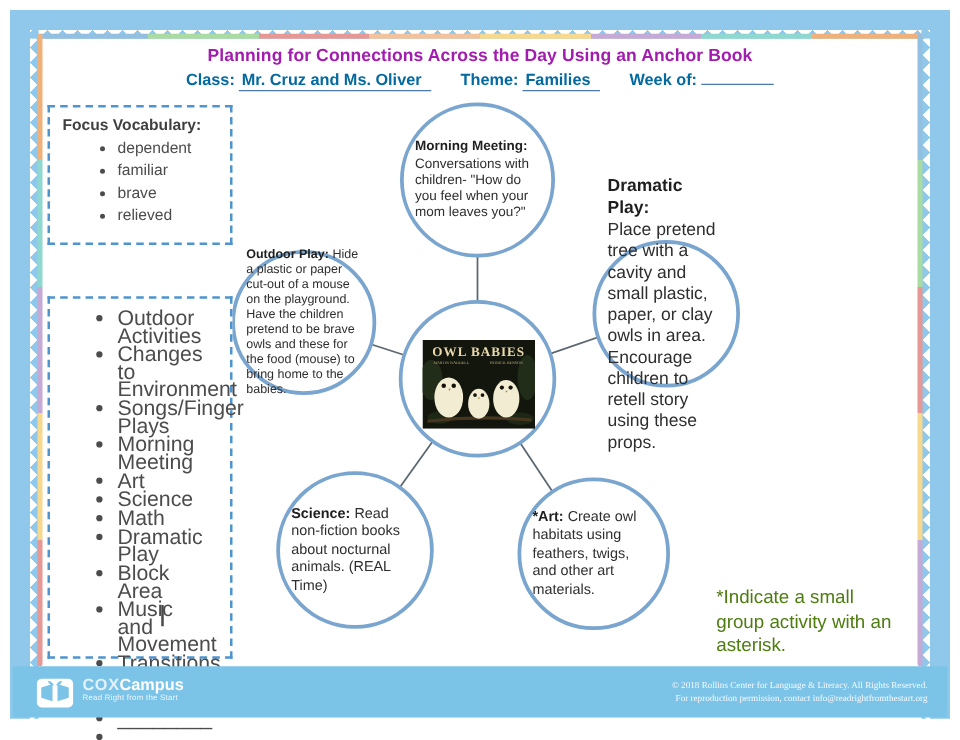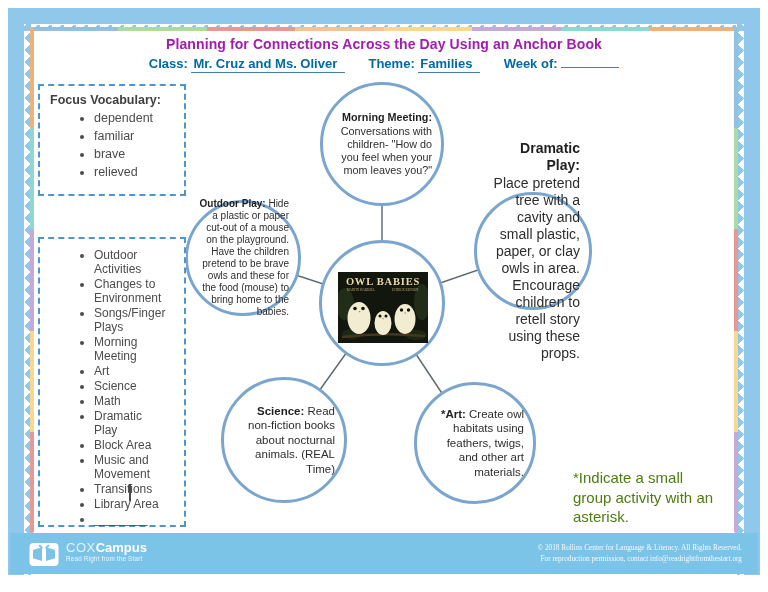--- a/index.html
+++ b/index.html
@@ -39,45 +39,45 @@
   .blank-line{display:inline-block;width:58px;border-bottom:1.5px solid #4a7ab0;height:12px;vertical-align:baseline;}
   
   .dashed-box{position:absolute;border:2px dashed #4e94ce;background:#fff;z-index:4;
     color:#4a4a4a;padding:7px 8px;box-sizing:border-box;}
   .box-focus{left:38px;top:84px;width:148px;height:112px;}
   .box-wordbank{left:38px;top:237px;width:148px;height:290px;}
   .dashed-box h3{margin:0 0 2px 2px;font-size:12.5px;color:#3f3f3f;line-height:1.15;}
   .box-wordbank h3{font-size:12px;}
   .dashed-box ul{margin:2px 0 0 0;padding-left:46px;list-style:disc;}
   .box-focus li{font-size:12.5px;line-height:18px;color:#4c4c4c;}
-  .box-wordbank li{font-size:12px;line-height:14px;color:#4c4c4c;max-width:72px;margin-bottom:1px;}
+  .box-wordbank li{font-size:17px;line-height:14px;color:#4c4c4c;max-width:72px;margin-bottom:1px;}
   .text-cursor{position:absolute;left:129px;top:484px;width:1.5px;height:17px;background:#4a4a4a;z-index:5;}
   
   #connectors{position:absolute;left:0;top:0;z-index:1;}
   .bubble{position:absolute;border:3px solid #7aa5cf;border-radius:50%;background:#fff;z-index:2;
-    display:flex;align-items:center;justify-content:center;text-align:right;box-sizing:border-box;
+    display:flex;align-items:center;justify-content:center;text-align:left;box-sizing:border-box;
     color:#2e2e2e;}
   .bubble .txt{padding:0 9px;}
   .bubble b{color:#1f1f1f;}
   .lead-block b{display:block;margin-bottom:1px;}
   .b-morning{left:320px;top:82px;width:124px;height:124px;font-size:10.8px;line-height:1.22;}
   .b-outdoor{left:185px;top:200px;width:116px;height:116px;font-size:10px;line-height:1.2;}
   .b-dramatic{left:474px;top:192px;width:118px;height:118px;font-size:14px;line-height:1.22;}
   .b-center{left:319px;top:240px;width:126px;height:126px;}
   .b-science{left:221px;top:377px;width:126px;height:126px;font-size:11.5px;line-height:1.25;}
   .b-art{left:414px;top:382px;width:122px;height:122px;font-size:11.5px;line-height:1.25;}
   .book{position:absolute;left:338px;top:272px;width:90px;height:71px;z-index:3;}
   
   .asterisk-note{position:absolute;left:573px;top:468px;width:152px;font-size:15px;
     color:#4d7c0f;line-height:1.3;}
   
   .footer{position:absolute;left:10px;top:533px;width:748px;height:41px;background:#7cc3e8;z-index:6;}
   .footer-logo{position:absolute;left:19px;top:8px;}
   .brand{position:absolute;left:56px;top:8px;color:#fff;font-size:13px;line-height:1.1;}
-  .brand .cox{font-weight:normal;color:rgba(255,255,255,.78);letter-spacing:.5px;margin-top:12px;}
+  .brand .cox{font-weight:bold;color:rgba(255,255,255,.78);letter-spacing:.5px;margin-top:12px;}
   .brand .campus{font-weight:bold;color:#fff;}
   .brand .tagline{display:block;font-size:6.3px;color:rgba(255,255,255,.85);margin-top:1px;letter-spacing:.2px;}
   .footer-copy{position:absolute;right:16px;top:9px;text-align:right;color:rgba(255,255,255,.92);
     font-size:7.3px;line-height:1.55;font-family:Liberation Serif, serif;}
 </style>
 </head>
 <body>
 
 <div id="page">
 

